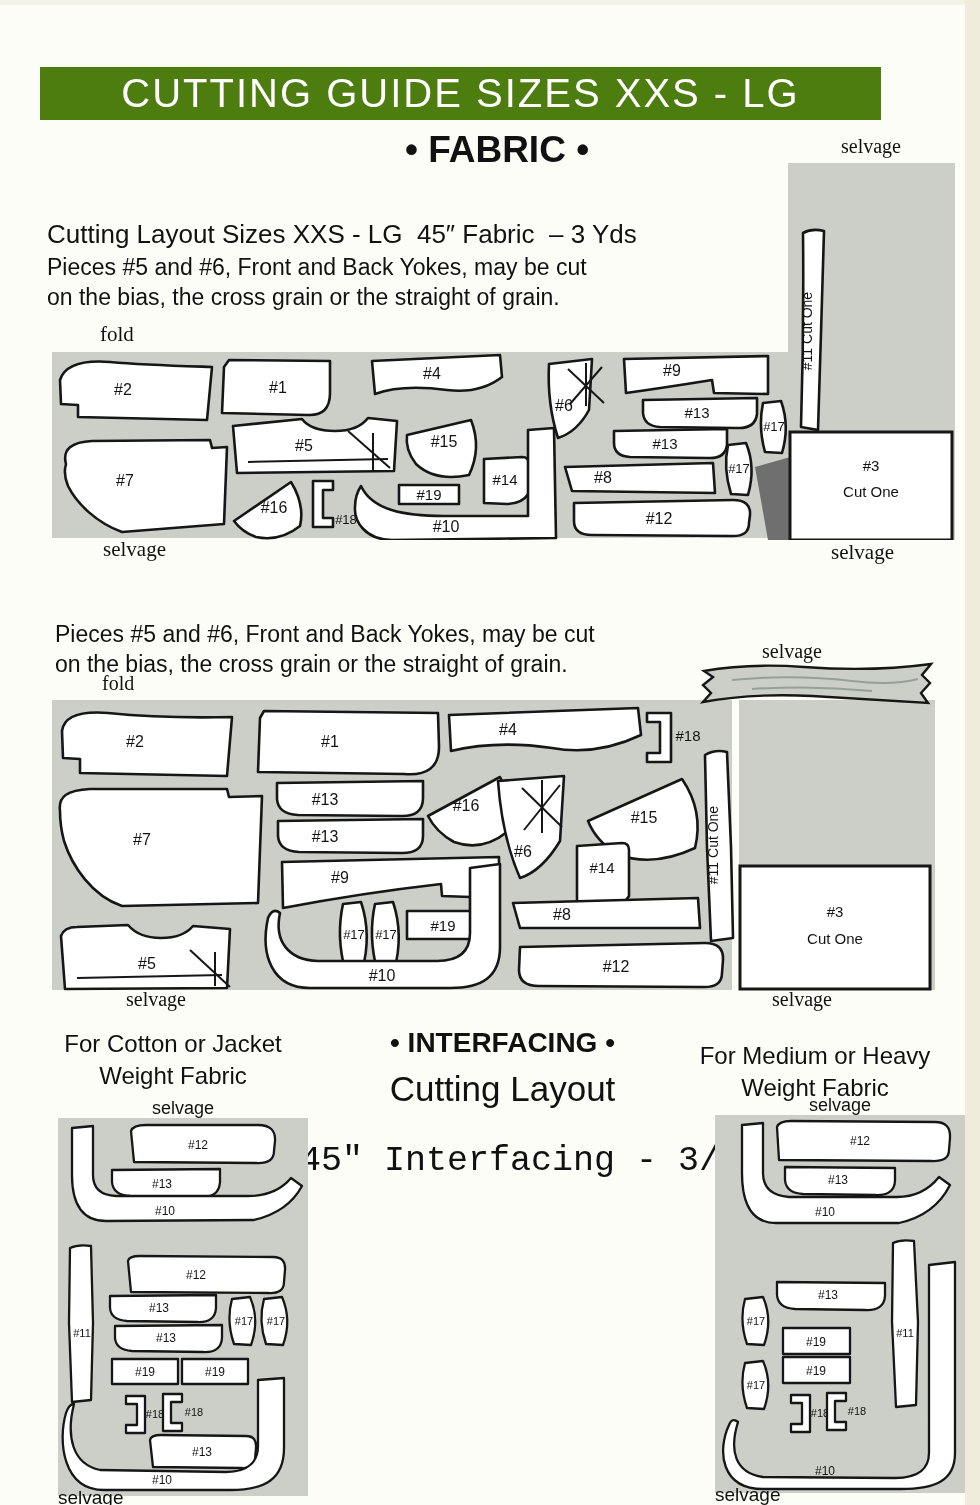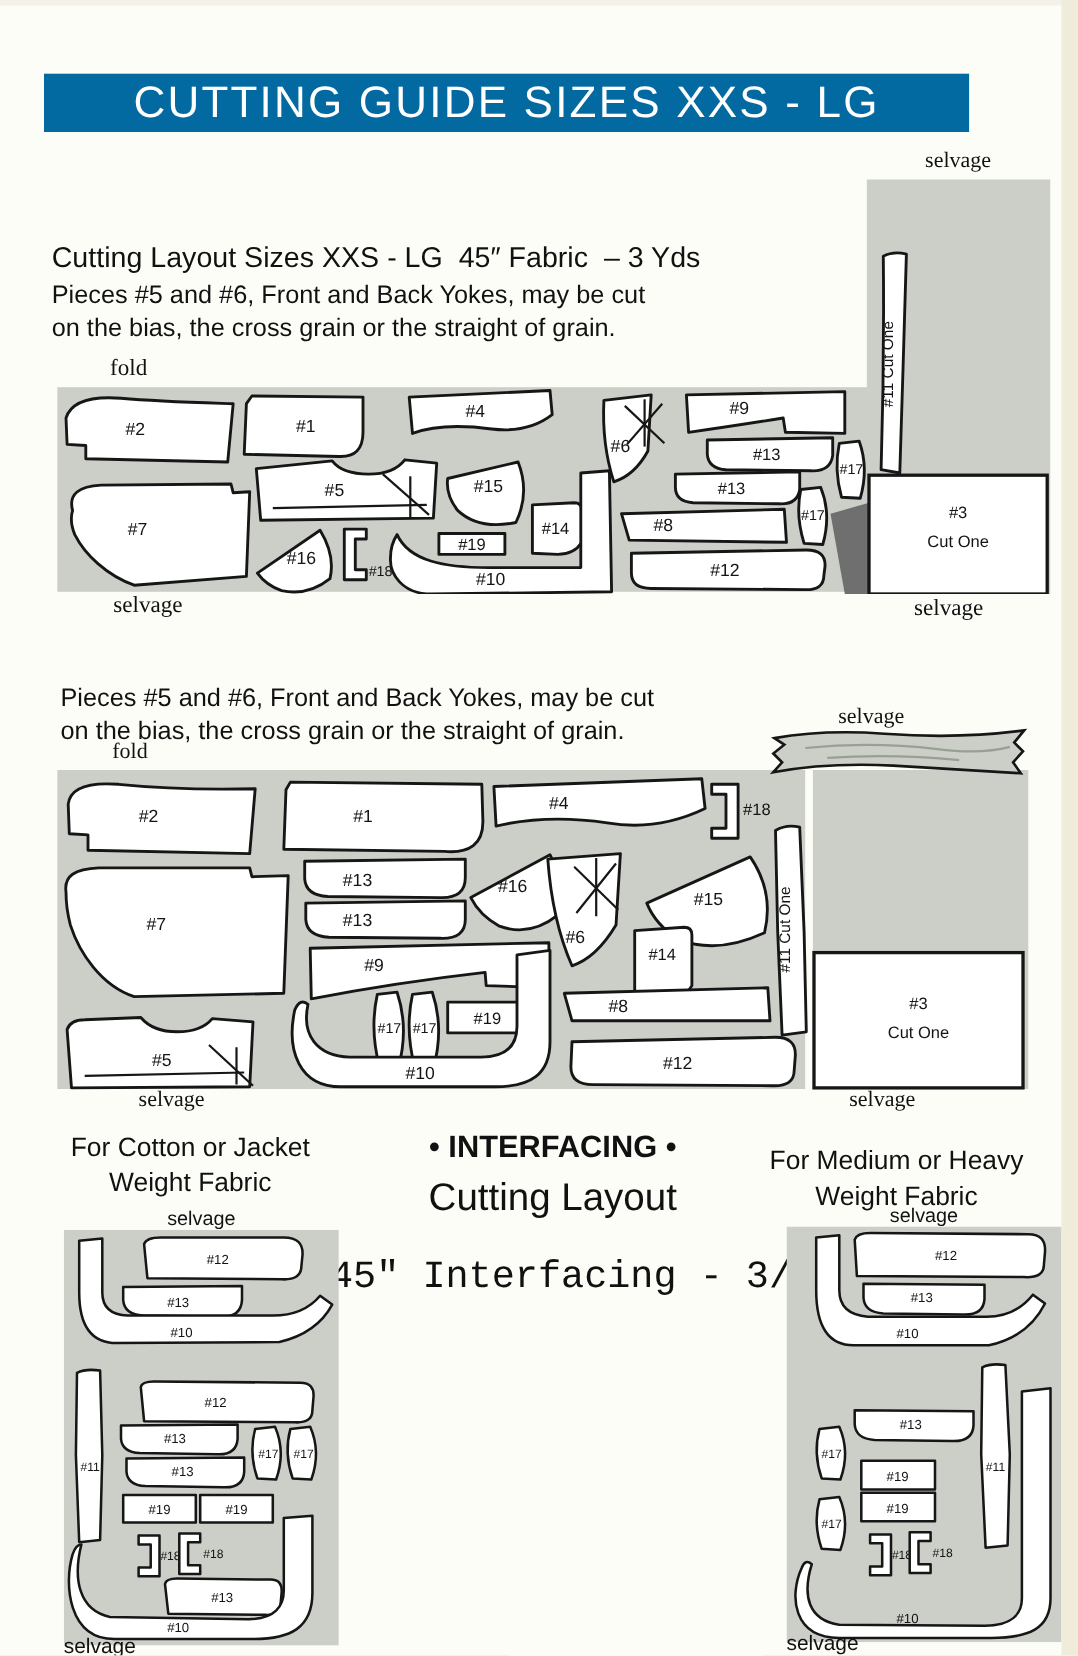--- a/index.html
+++ b/index.html
@@ -1,20 +1,20 @@
 <!DOCTYPE html>
 <html><head>
 <meta charset="utf-8">
 <style>
   html,body{margin:0;padding:0;background:#e8e8e8;}
   .page{position:relative;width:980px;height:1505px;background:#fdfdf8;overflow:hidden;
         font-family:"Liberation Sans",sans-serif;color:#111;}
   .abs{position:absolute;}
   .serif{font-family:"Liberation Serif",serif;}
-  .banner{left:40px;top:67px;width:841px;height:53px;background:#0369a1;color:#fff;
+  .banner{left:40px;top:67px;width:841px;height:53px;background:#4d7c0f;color:#fff;
           display:flex;align-items:center;justify-content:center;font-size:40px;
           letter-spacing:2px;}
   .big-head{font-size:37px;font-weight:bold;text-align:center;white-space:pre;}
   .sec-title{font-size:26px;white-space:pre;}
   .sec-note{font-size:23px;white-space:pre;}
   .edge-label{font-size:20px;}
   .intf-col-title{font-size:24px;text-align:center;line-height:32px;}
   .intf-head{font-size:28px;font-weight:bold;text-align:center;white-space:pre;}
   .intf-sub{font-size:35px;text-align:center;white-space:pre;}
   .sel-small{font-size:18px;text-align:center;}
@@ -34,20 +34,21 @@
 <body>
 
 <div class="page">
   <div class="abs edge-top"></div>
   <div class="abs edge-right"></div>
 
   <div class="abs banner">
     <span>CUTTING GUIDE SIZES XXS - LG</span>
   </div>
 
+  <div class="abs big-head" style="left:297px;top:129px;width:400px;">• FABRIC •</div>
 
   <div class="abs sec-title" style="left:47px;top:219px;">Cutting Layout Sizes XXS - LG  45″ Fabric  – 3 Yds</div>
   <div class="abs sec-note" style="left:47px;top:254px;">Pieces #5 and #6, Front and Back Yokes, may be cut</div>
   <div class="abs sec-note" style="left:47px;top:284px;">on the bias, the cross grain or the straight of grain.</div>
 
   <div class="abs serif edge-label" style="left:841px;top:135px;">selvage</div>
   <div class="abs serif" style="left:100px;top:322px;font-size:21px;">fold</div>
   <div class="abs serif" style="left:103px;top:537px;font-size:21px;">selvage</div>
   <div class="abs serif" style="left:831px;top:540px;font-size:21px;">selvage</div>
 

